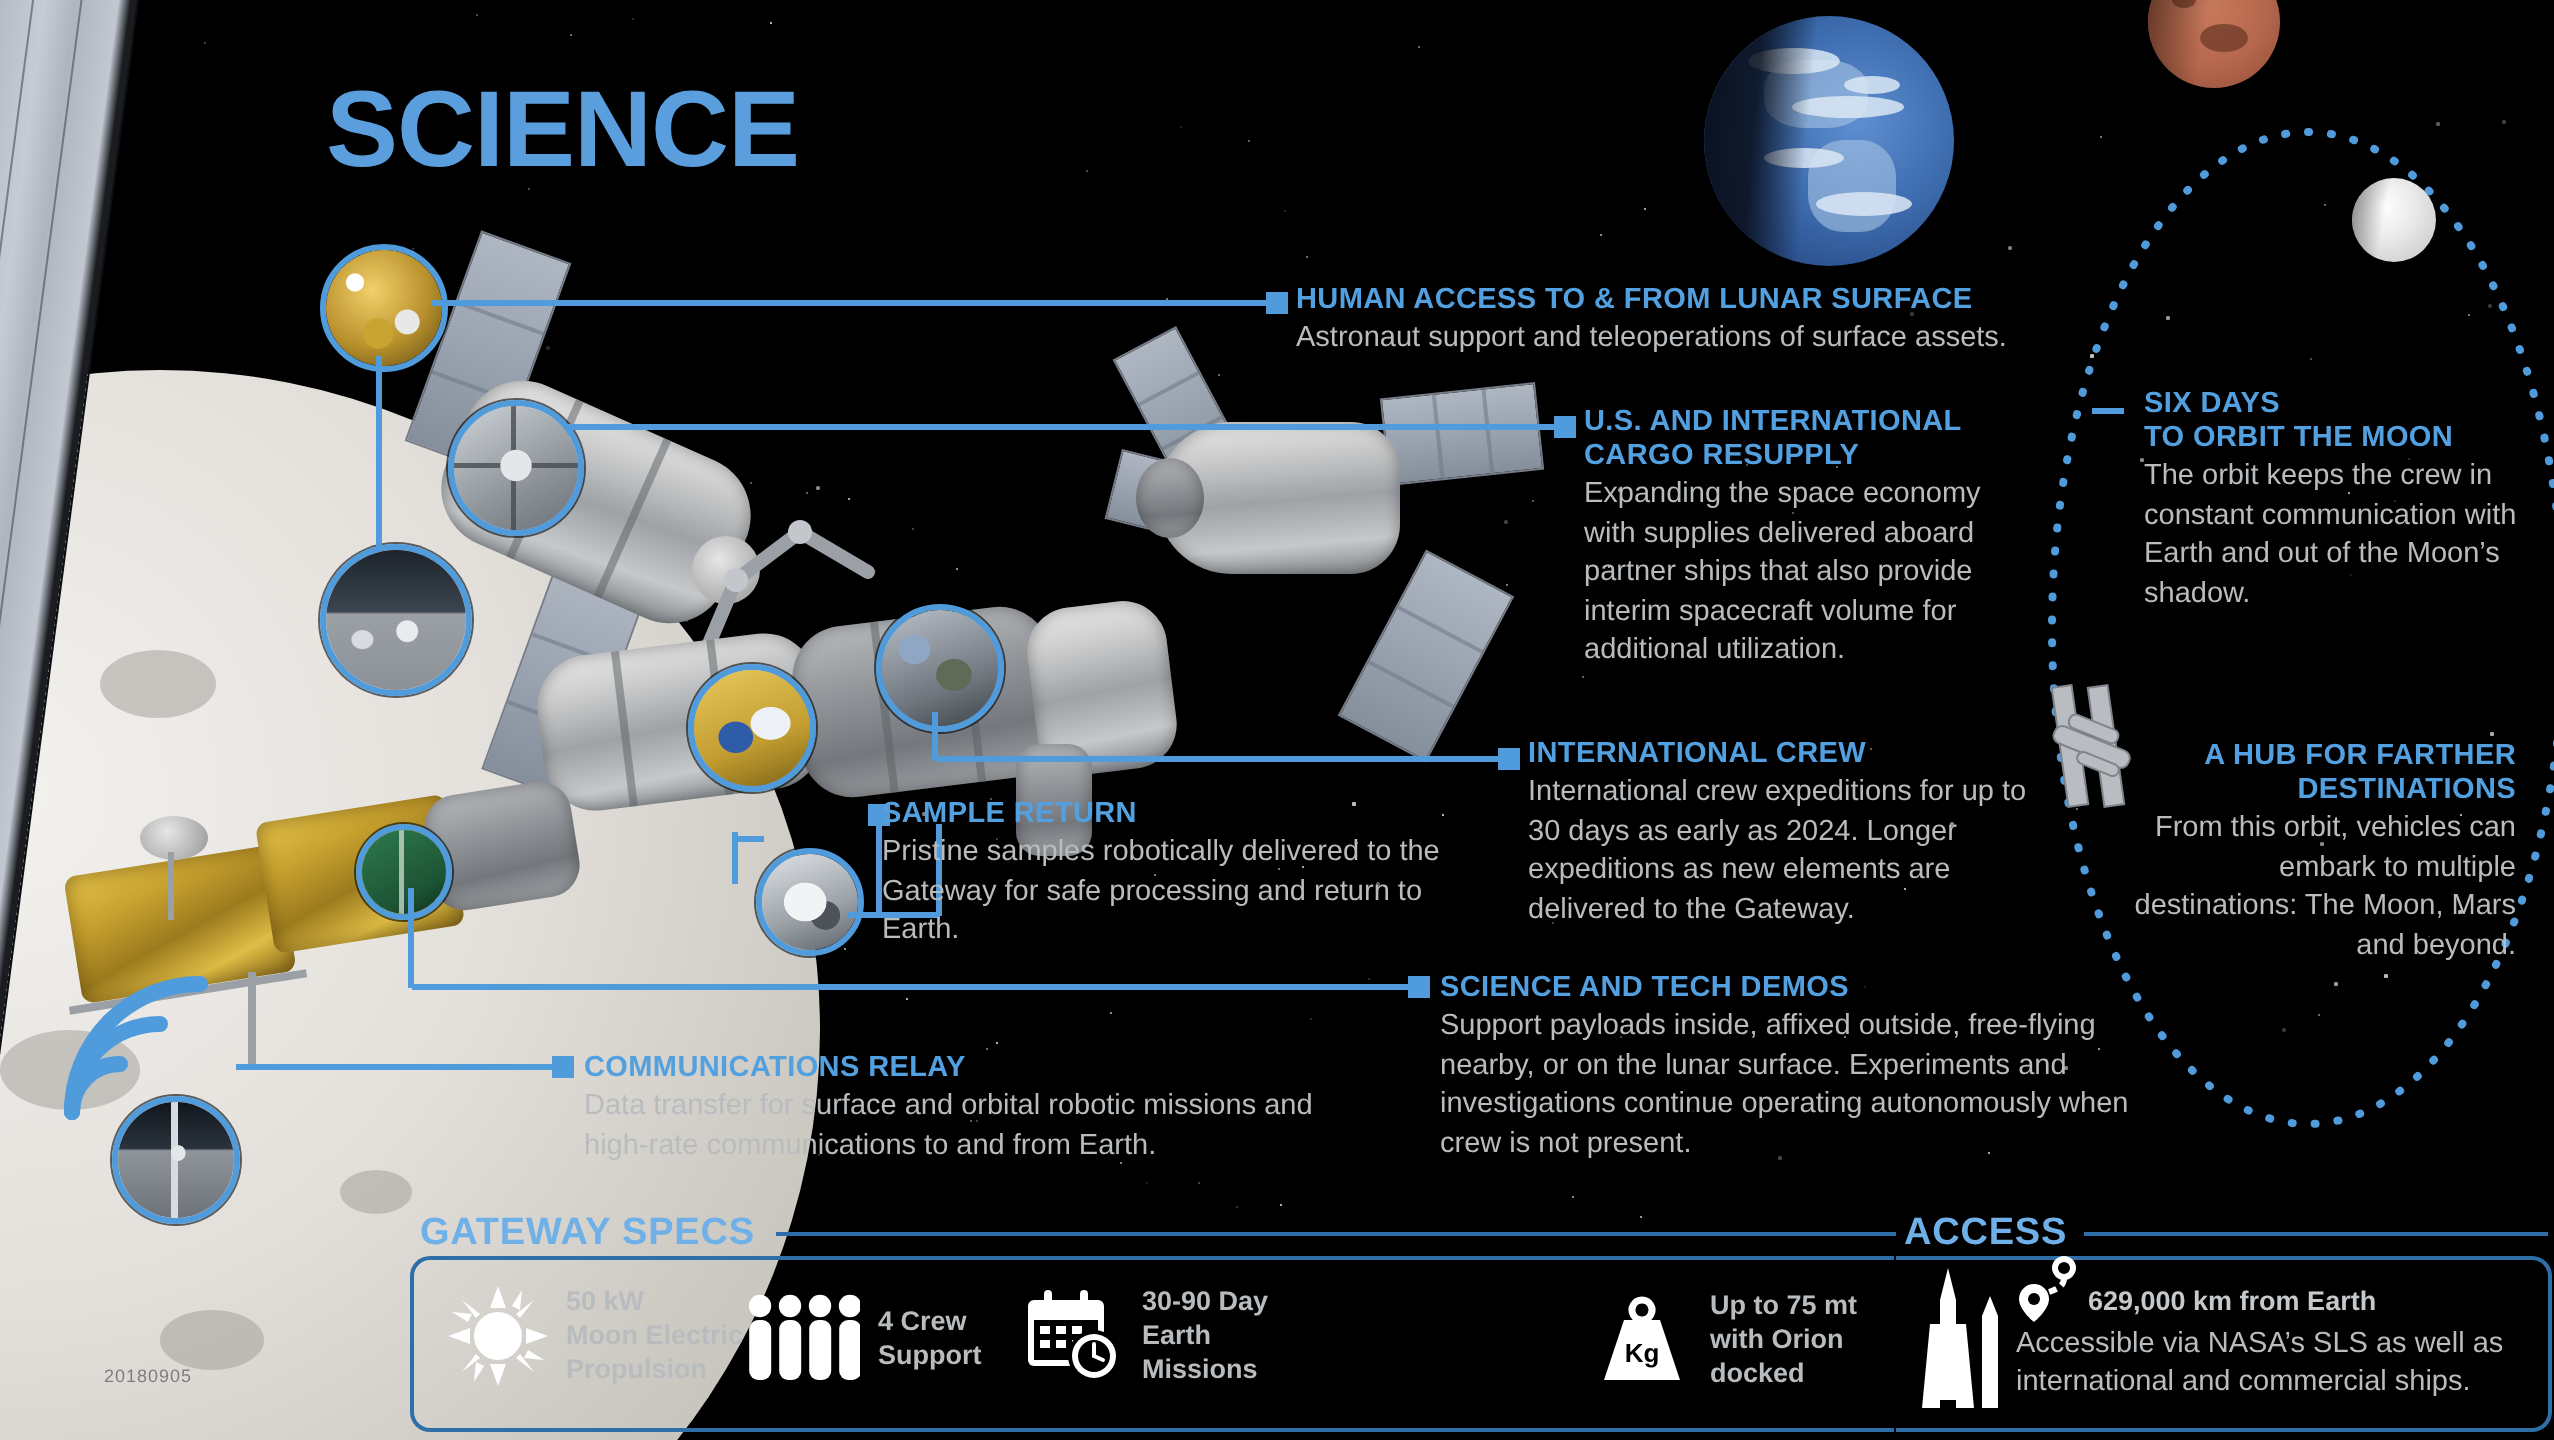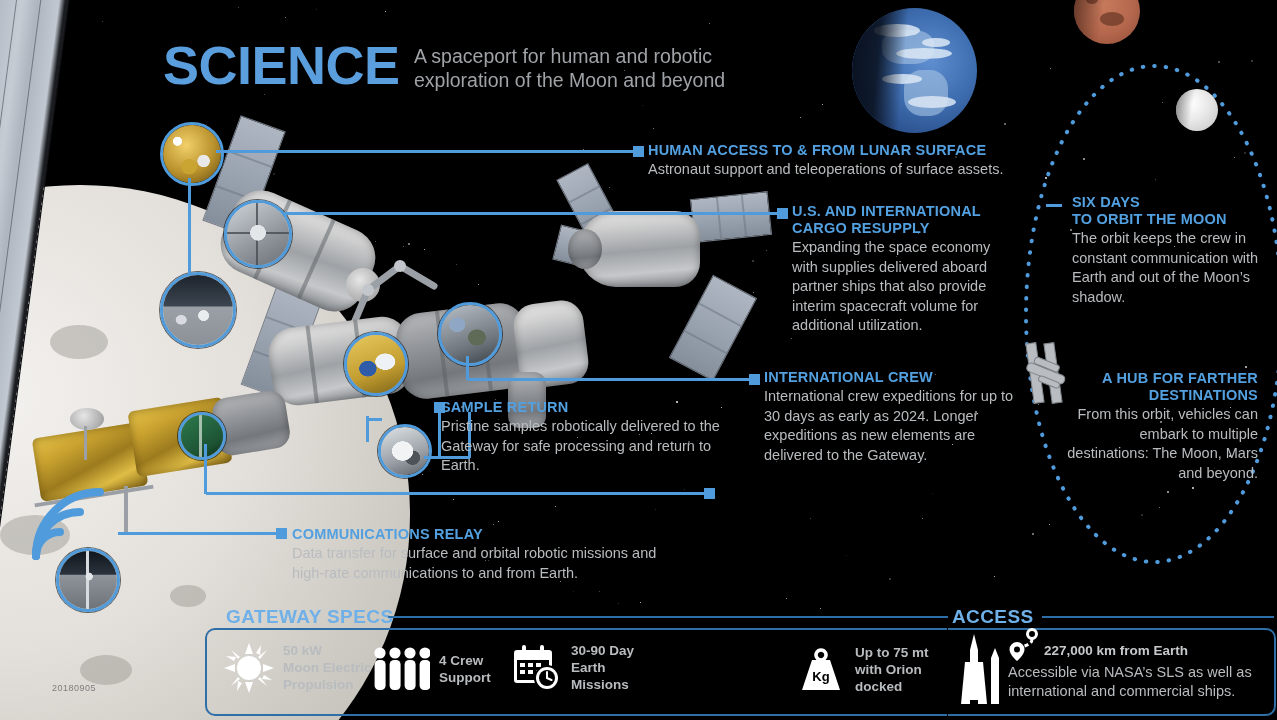--- a/index.html
+++ b/index.html
@@ -81,21 +81,21 @@
   
   .callout{position:absolute;}
   .callout h3{margin:0;font-size:14.5px;font-weight:bold;color:#53a0e0;
     letter-spacing:.2px;line-height:17px;text-transform:uppercase;}
   .callout p{margin:1px 0 0 0;font-size:14.5px;line-height:19.5px;color:#b9bcbf;}
   .callout.right-al{text-align:right;}
 
   
   .specs-title,.access-title{position:absolute;font-size:19px;font-weight:bold;
     color:#6fb0e8;letter-spacing:.4px;}
-  .specs-title{left:226px;top:606px;}
+  .specs-title{left:210px;top:606px;}
   .access-title{left:952px;top:606px;}
   .rule{position:absolute;height:2px;background:#2e6ea8;}
   .specbox{position:absolute;left:205px;top:628px;width:740px;height:84px;
     border:2px solid #2f6fa8;border-right:none;border-radius:10px 0 0 10px;}
   .accessbox{position:absolute;left:948px;top:628px;width:326px;height:84px;
     border:2px solid #2f6fa8;border-left:none;border-radius:0 10px 10px 0;}
   .spec{position:absolute;display:flex;align-items:center;gap:9px;}
   .spec .txt{font-size:13.5px;font-weight:bold;line-height:17px;color:#b9bcbf;}
   .ic{flex:0 0 auto;display:block;}
   .datecode{position:absolute;left:52px;top:683px;font-size:9px;color:#7e7e7e;letter-spacing:.5px;}
@@ -576,21 +576,20 @@
   <div class="lead lead-h" style="left:206px;top:492px;width:500px;"></div>
   <div class="bullet" style="left:704px;top:488px;"></div>
   <div class="lead lead-v" style="left:204px;top:444px;height:50px;"></div>
 
   <div class="lead lead-h" style="left:118px;top:532px;width:160px;"></div>
   <div class="bullet" style="left:276px;top:528px;"></div>
 
   <div class="lead lead-h" style="left:1046px;top:204px;width:16px;"></div>
 
   <div class="gw-title">SCIENCE</div>
-  <div class="gw-sub">A spaceport for human and robotic exploration of the Moon and beyond</div>
 
   <div class="callout" style="left:648px;top:142px;width:400px;">
     <h3>HUMAN ACCESS TO &amp; FROM LUNAR SURFACE</h3>
     <p>Astronaut support and teleoperations of surface assets.</p>
   </div>
 
   <div class="callout" style="left:792px;top:203px;width:228px;">
     <h3>U.S. AND INTERNATIONAL CARGO RESUPPLY</h3>
     <p>Expanding the space economy with supplies delivered aboard partner ships that also provide interim spacecraft volume for additional utilization.</p>
   </div>
@@ -598,20 +597,24 @@
   <div class="callout" style="left:764px;top:369px;width:260px;">
     <h3>INTERNATIONAL CREW</h3>
     <p>International crew expeditions for up to 30 days as early as 2024. Longer expeditions as new elements are delivered to the Gateway.</p>
   </div>
 
   <div class="callout" style="left:441px;top:399px;width:284px;">
     <h3>SAMPLE RETURN</h3>
     <p>Pristine samples robotically delivered to the Gateway for safe processing and return to Earth.</p>
   </div>
 
+  <div class="callout" style="left:720px;top:486px;width:360px;">
+    <h3>SCIENCE AND TECH DEMOS</h3>
+    <p>Support payloads inside, affixed outside, free-flying nearby, or on the lunar surface. Experiments and investigations continue operating autonomously when crew is not present.</p>
+  </div>
 
   <div class="callout" style="left:292px;top:526px;width:380px;">
     <h3>COMMUNICATIONS RELAY</h3>
     <p>Data transfer for surface and orbital robotic missions and high-rate communications to and from Earth.</p>
   </div>
 
   <div class="callout right-al" style="left:1062px;top:370px;width:196px;">
     <h3>A HUB FOR FARTHER</h3>
     <h3>DESTINATIONS</h3>
     <p>From this orbit, vehicles can embark to multiple destinations: The Moon, Mars and beyond.</p>
@@ -732,18 +735,18 @@
     </g>
   </svg>
 
   <svg style="position:absolute;left:1006px;top:628px;width:34px;height:34px;" viewBox="0 0 34 34">
     <circle cx="26" cy="6" r="4.5" fill="none" stroke="#fff" stroke-width="3"></circle>
     <path d="M26 11 C26 20 10 16 11 26" fill="none" stroke="#fff" stroke-width="3" stroke-dasharray="4 3"></path>
     <path d="M11 14 a7.5 7.5 0 0 1 7.5 7.5 C18.5 27 11 33 11 33 C11 33 3.5 27 3.5 21.5 A7.5 7.5 0 0 1 11 14 Z" fill="#fff"></path>
     <circle cx="11" cy="21.5" r="3" fill="#000"></circle>
   </svg>
 
-  <div style="position:absolute;left:1044px;top:643px;font-size:13.5px;font-weight:bold;color:#c6c9cc;">227,000 km from Earth</div>
+  <div style="position:absolute;left:1044px;top:643px;font-size:13.5px;font-weight:bold;color:#c6c9cc;">629,000 km from Earth</div>
   <div style="position:absolute;left:1008px;top:663px;width:258px;font-size:14.5px;line-height:19px;color:#b9bcbf;">Accessible via NASA’s SLS as well as international and commercial ships.</div>
 
   <div class="datecode">20180905</div>
 
 </div>
 
 </body></html>

